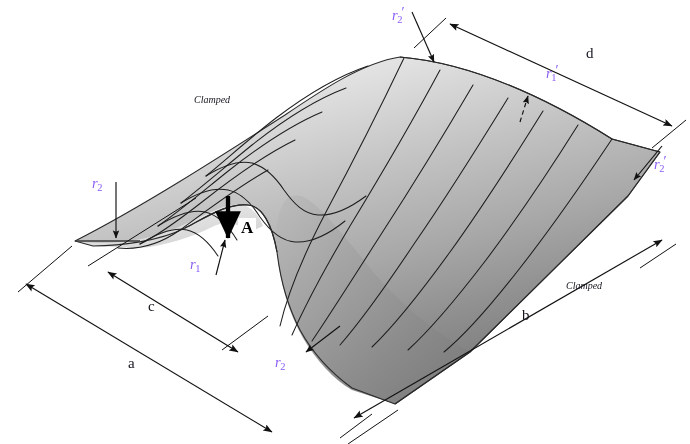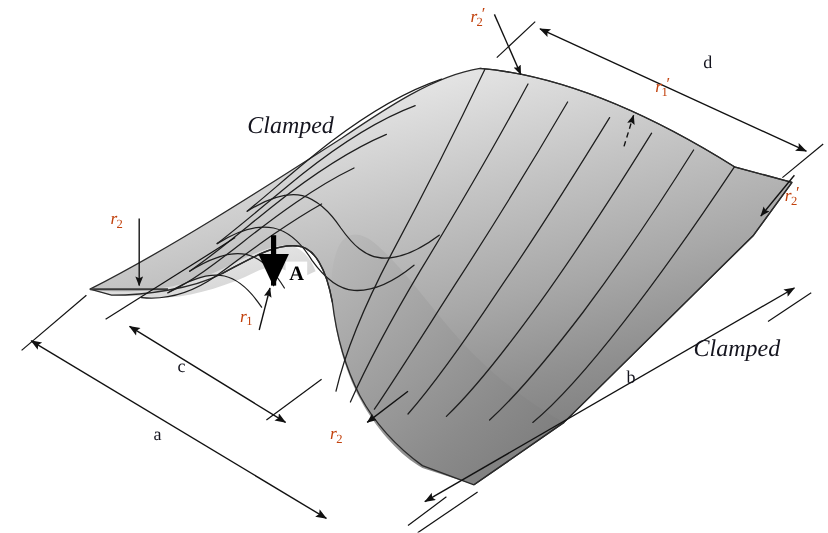--- a/index.html
+++ b/index.html
@@ -28,33 +28,32 @@
   }
   .lbl {
     position: absolute;
     color: #1a1a28;
     white-space: nowrap;
     line-height: 1;
     user-select: none;
   }
   .lbl-clamped {
     font-style: italic;
-    font-size: 20px;
+    font-size: 10px;
     color: #15151f;
-    margin-left: 12px;
   }
   .lbl-dim {
     font-size: 15px;
     font-style: normal;
     color: #14141e;
   }
   .lbl-r {
     font-size: 14.5px;
     font-style: italic;
-    color: #c2410c;
+    color: #8b5cf6;
   }
   .lbl-r .sub {
     font-size: 10.5px;
     font-style: normal;
     vertical-align: -0.32em;
     margin-left: -0.5px;
   }
   .lbl-r .prime {
     font-size: 14px;
     font-style: normal;
@@ -259,21 +258,21 @@
   <div class="lbl lbl-clamped" style="left:566px; top:281px;">Clamped</div>
 
   <div class="lbl lbl-dim" style="left:128px; top:356px;">a</div>
 
   <div class="lbl lbl-dim" style="left:522px; top:308px;">b</div>
 
   <div class="lbl lbl-dim" style="left:148px; top:299px;">c</div>
 
   <div class="lbl lbl-dim" style="left:586px; top:46px;">d</div>
 
-  <div class="lbl lbl-r" style="left:200px; top:257px;">
+  <div class="lbl lbl-r" style="left:190px; top:257px;">
     <span>r</span><span class="sub">1</span>
   </div>
 
   <div class="lbl lbl-r" style="left:92px; top:176px;">
     <span>r</span><span class="sub">2</span>
   </div>
 
   <div class="lbl lbl-r" style="left:275px; top:355px;">
     <span>r</span><span class="sub">2</span>
   </div>

